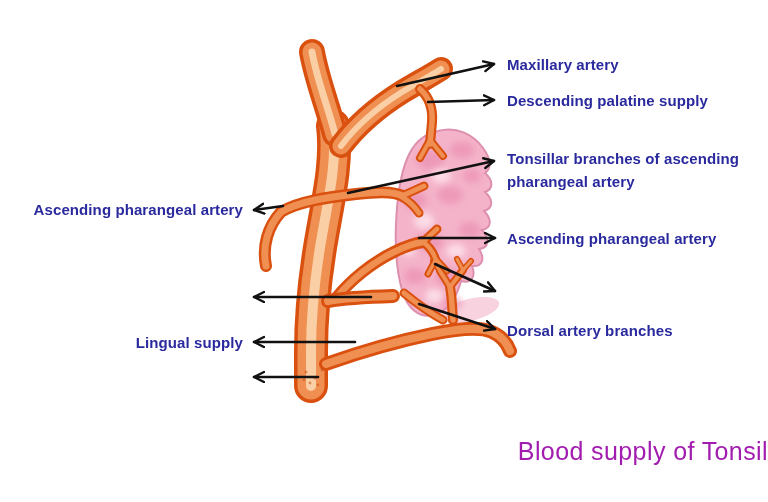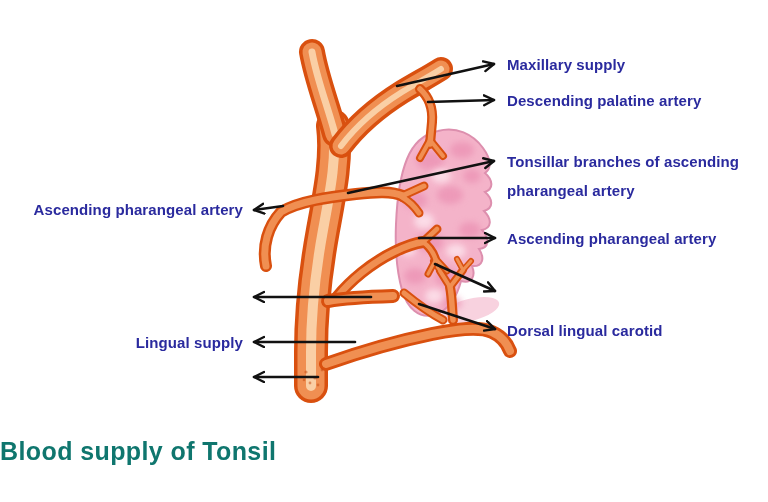--- a/index.html
+++ b/index.html
@@ -5,26 +5,26 @@
   html,body{margin:0;padding:0;background:#fff;}
   #stage{
     position:relative;width:768px;height:502px;background:#fff;overflow:hidden;
     font-family:"Liberation Sans","DejaVu Sans",sans-serif;
   }
   #art{position:absolute;left:0;top:0;}
   .lbl{
     position:absolute;color:#2a2a9e;font-size:15px;font-weight:700;
     letter-spacing:.1px;line-height:19px;white-space:nowrap;
   }
-  .lbl.wrap{white-space:normal;line-height:29px;width:254px;}
+  .lbl.wrap{white-space:normal;line-height:23px;width:254px;}
   .lbl.right-col{left:507px;text-align:left;}
   .lbl.left-col{right:525px;text-align:right;}
   #title{
-    position:absolute;left:0;right:0;top:437px;text-align:left;
-    color:#0f766e;font-size:25px;font-weight:700;letter-spacing:.4px;
+    position:absolute;left:0;right:0;top:437px;text-align:right;
+    color:#a21caf;font-size:25px;font-weight:400;letter-spacing:.4px;
   }
 </style>
 </head>
 <body>
 
 <div id="stage">
 
   <svg id="art" width="768" height="502" viewBox="0 0 768 502">
     <defs>
       <marker id="arrow" markerUnits="userSpaceOnUse" markerWidth="16" markerHeight="16" refX="11" refY="6" orient="auto">
@@ -156,23 +156,23 @@
       <path d="M 419,238 L 495,238" marker-end="url(#arrow)"></path>
       <path d="M 435,264 L 495,291" marker-end="url(#arrow)"></path>
       <path d="M 419,304 L 495,329" marker-end="url(#arrow)"></path>
       <path d="M 283,206 L 254,210" marker-end="url(#arrow)"></path>
       <path d="M 371,297 L 254,297" marker-end="url(#arrow)"></path>
       <path d="M 355,342 L 254,342" marker-end="url(#arrow)"></path>
       <path d="M 318,377 L 254,377" marker-end="url(#arrow)"></path>
     </g>
   </svg>
 
-  <div class="lbl right-col" style="top:55px">Maxillary supply</div>
-  <div class="lbl right-col" style="top:91px">Descending palatine artery</div>
+  <div class="lbl right-col" style="top:55px">Maxillary artery</div>
+  <div class="lbl right-col" style="top:91px">Descending palatine supply</div>
   <div class="lbl right-col wrap" style="top:147px">Tonsillar branches of ascending pharangeal artery</div>
   <div class="lbl right-col" style="top:229px">Ascending pharangeal artery</div>
-  <div class="lbl right-col" style="top:321px">Dorsal lingual carotid</div>
+  <div class="lbl right-col" style="top:321px">Dorsal artery branches</div>
 
   <div class="lbl left-col" style="top:200px">Ascending pharangeal artery</div>
   <div class="lbl left-col" style="top:333px">Lingual supply</div>
 
   <div id="title">Blood supply of Tonsil</div>
 </div>
 
 </body></html>

